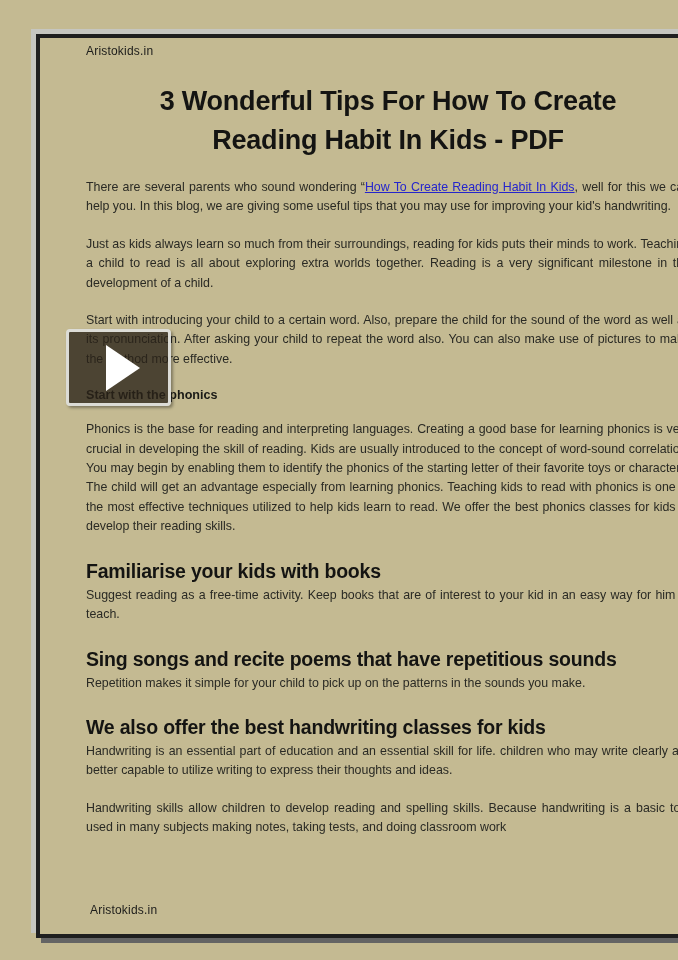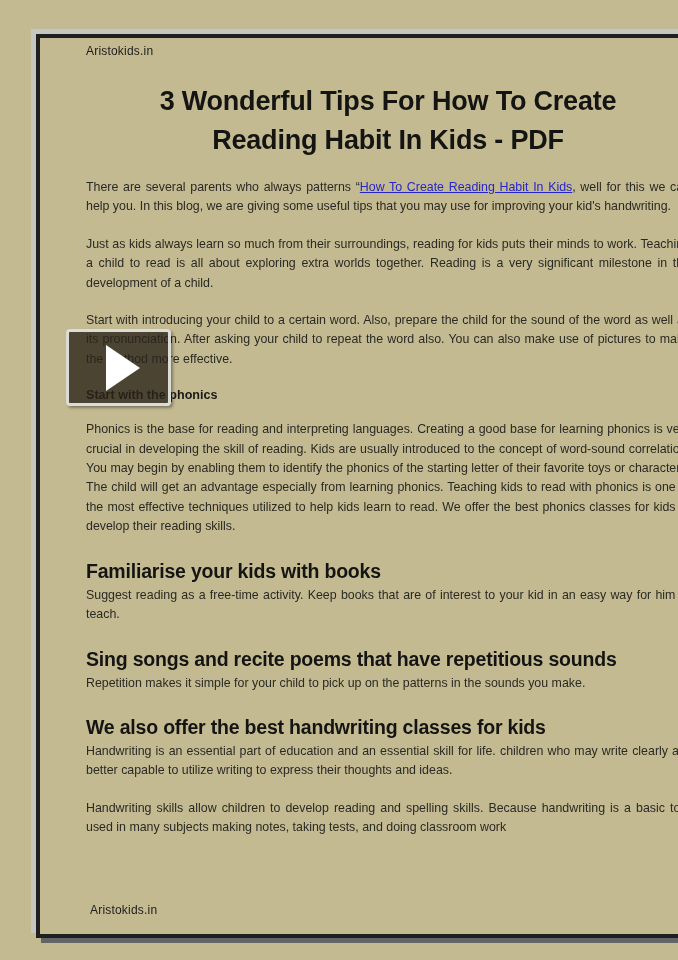--- a/index.html
+++ b/index.html
@@ -104,21 +104,21 @@
 <div class="canvas">
   <div class="page">
 
     <div class="site-label">Aristokids.in</div>
 
     <div class="page-title">
       <div>3 Wonderful Tips For How To Create</div>
       <div>Reading Habit In Kids - PDF</div>
     </div>
 
-    <p class="para"><span>There are several parents who always patterns “</span><a href="#">How To Create Reading Habit In Kids</a><span>, well for this we can help you. In this blog, we are giving some useful tips that you may use for improving your kid's handwriting.</span></p>
+    <p class="para"><span>There are several parents who sound wondering “</span><a href="#">How To Create Reading Habit In Kids</a><span>, well for this we can help you. In this blog, we are giving some useful tips that you may use for improving your kid's handwriting.</span></p>
 
     <p class="para">Just as kids always learn so much from their surroundings, reading for kids puts their minds to work. Teaching a child to read is all about exploring extra worlds together. Reading is a very significant milestone in the development of a child.</p>
 
     <p class="para">Start with introducing your child to a certain word. Also, prepare the child for the sound of the word as well as its pronunciation. After asking your child to repeat the word also. You can also make use of pictures to make the method more effective.</p>
 
     <div class="h-small">Start with the phonics</div>
     <p class="para">Phonics is the base for reading and interpreting languages. Creating a good base for learning phonics is very crucial in developing the skill of reading. Kids are usually introduced to the concept of word-sound correlation. You may begin by enabling them to identify the phonics of the starting letter of their favorite toys or characters. The child will get an advantage especially from learning phonics. Teaching kids to read with phonics is one of the most effective techniques utilized to help kids learn to read. We offer the best phonics classes for kids to develop their reading skills.</p>
 
     <div class="h-large">Familiarise your kids with books</div>
     <p class="para sub">Suggest reading as a free-time activity. Keep books that are of interest to your kid in an easy way for him to teach.</p>

